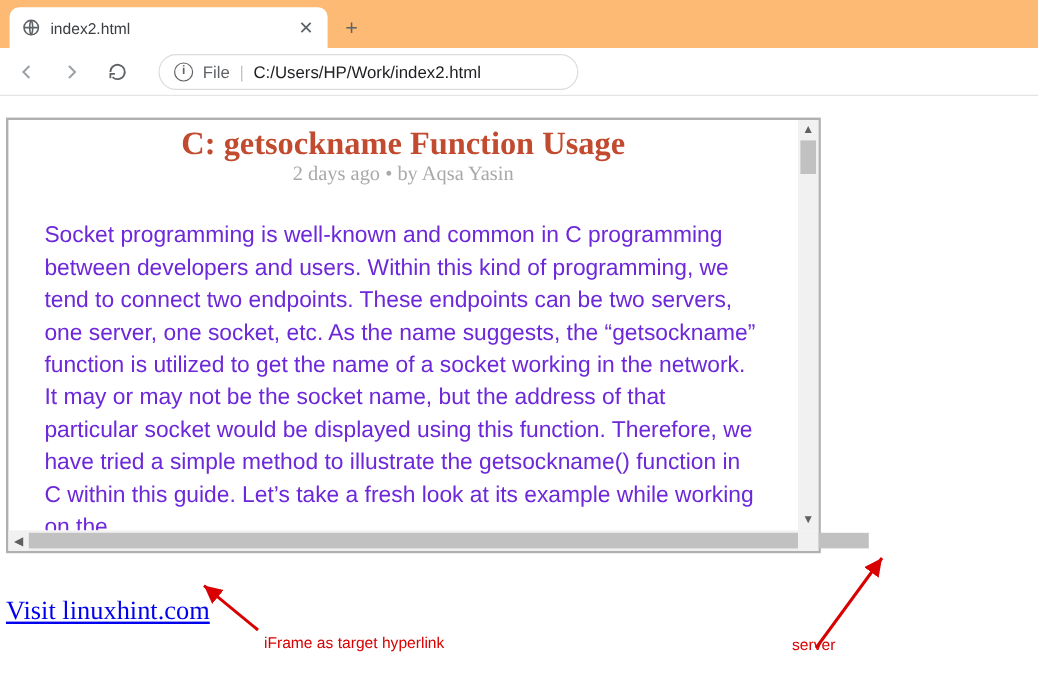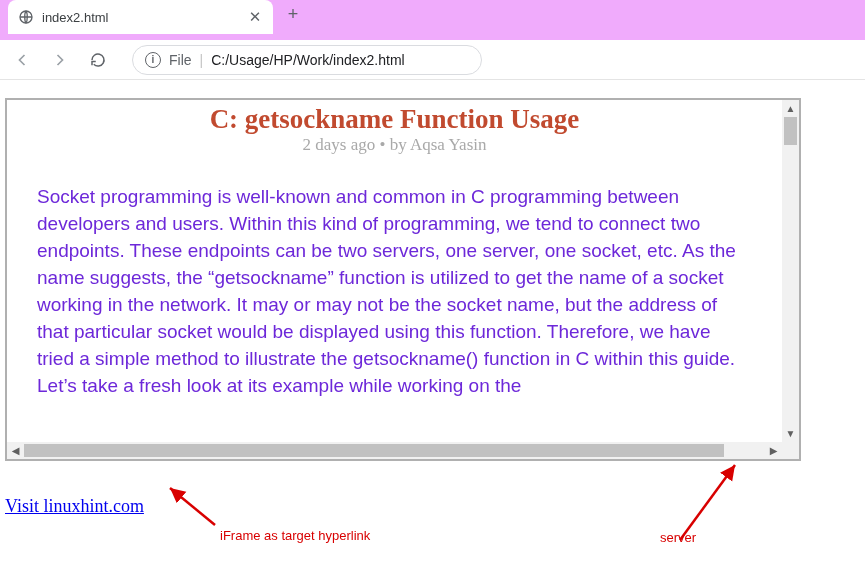--- a/index.html
+++ b/index.html
@@ -5,24 +5,24 @@
   * { margin: 0; padding: 0; box-sizing: border-box; }
   body {
     font-family: "Segoe UI", Arial, sans-serif;
     background: #fff;
     width: 865px;
     height: 572px;
     overflow: hidden;
     position: relative;
   }
   .tab-bar {
-    background: #f0abfc;
+    background: #fdba74;
     height: 40px;
     display: flex;
-    align-items: flex-start;
+    align-items: flex-end;
     padding-left: 8px;
   }
   .tab {
     background: #fff;
     height: 34px;
     width: 265px;
     border-radius: 8px 8px 0 0;
     display: flex;
     align-items: center;
     padding: 0 10px;
@@ -91,21 +91,21 @@
     font-weight: bold;
   }
   .addr-bar .divider { color: #c4c4c4; }
   .addr-bar .path { color: #202124; }
   .content-area {
     padding: 18px 5px 0 5px;
     position: relative;
   }
   .iframe-wrap {
     border: 2px solid #b0b0b0;
-    width: 796px;
+    width: 679px;
     height: 363px;
     position: relative;
     background: #fff;
   }
   .iframe-inner {
     position: absolute;
     inset: 0 17px 17px 0;
     overflow: hidden;
     padding: 0 30px;
   }
@@ -172,21 +172,21 @@
     background: #c1c1c1;
   }
   .corner {
     position: absolute;
     right: 0; bottom: 0;
     width: 17px; height: 17px;
     background: #f1f1f1;
   }
   .link-below {
     font-family: "Times New Roman", serif;
-    font-size: 18px;
+    font-size: 22px;
     color: #0000ee;
     text-decoration: underline;
     margin-top: 35px;
     margin-left: 0px;
     cursor: pointer;
     display: inline-block;
   }
   .annotation {
     position: absolute;
     color: #d80000;
@@ -226,21 +226,21 @@
   <div class="nav-btn enabled">
     <svg viewBox="0 0 24 24" width="18" height="18" fill="none" stroke="currentColor" stroke-width="2">
         <path d="M4 12a8 8 0 1 1 2.34 5.66"></path>
         <path d="M4 19v-5h5"></path>
       </svg>
   </div>
   <div class="addr-bar">
     <span class="info-icon">i</span>
     <span>File</span>
     <span class="divider">|</span>
-    <span class="path">C:/Usage/HP/Work/index2.html</span>
+    <span class="path">C:/Users/HP/Work/index2.html</span>
   </div>
 </div>
 
 <div class="content-area">
   <div class="iframe-wrap">
     <div class="iframe-inner">
       <div class="article-title">C: getsockname Function Usage</div>
       <div class="article-meta">2 days ago • by Aqsa Yasin</div>
       <div class="article-body">Socket programming is well-known and common in C programming between developers and users. Within this kind of programming, we tend to connect two endpoints. These endpoints can be two servers, one server, one socket, etc. As the name suggests, the “getsockname” function is utilized to get the name of a socket working in the network. It may or may not be the socket name, but the address of that particular socket would be displayed using this function. Therefore, we have tried a simple method to illustrate the getsockname() function in C within this guide. Let’s take a fresh look at its example while working on the</div>
     </div>

